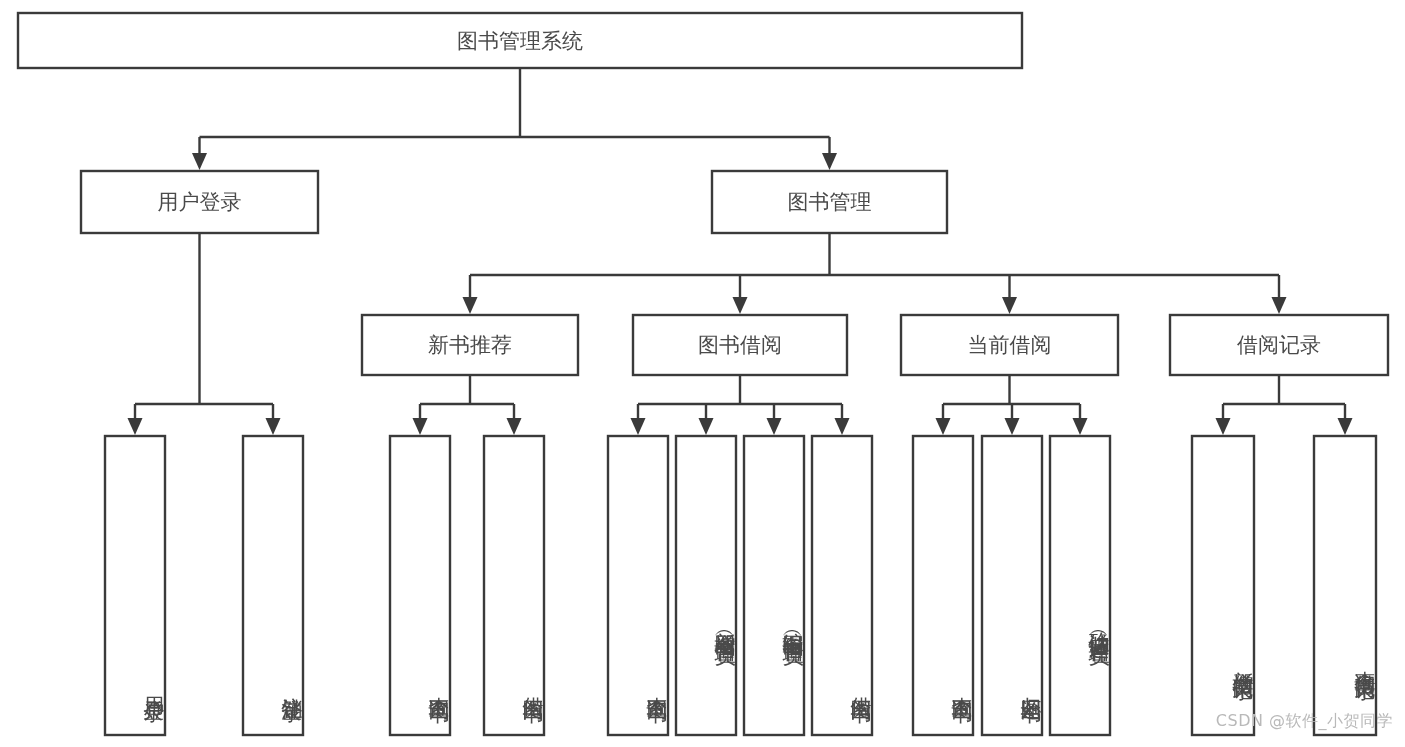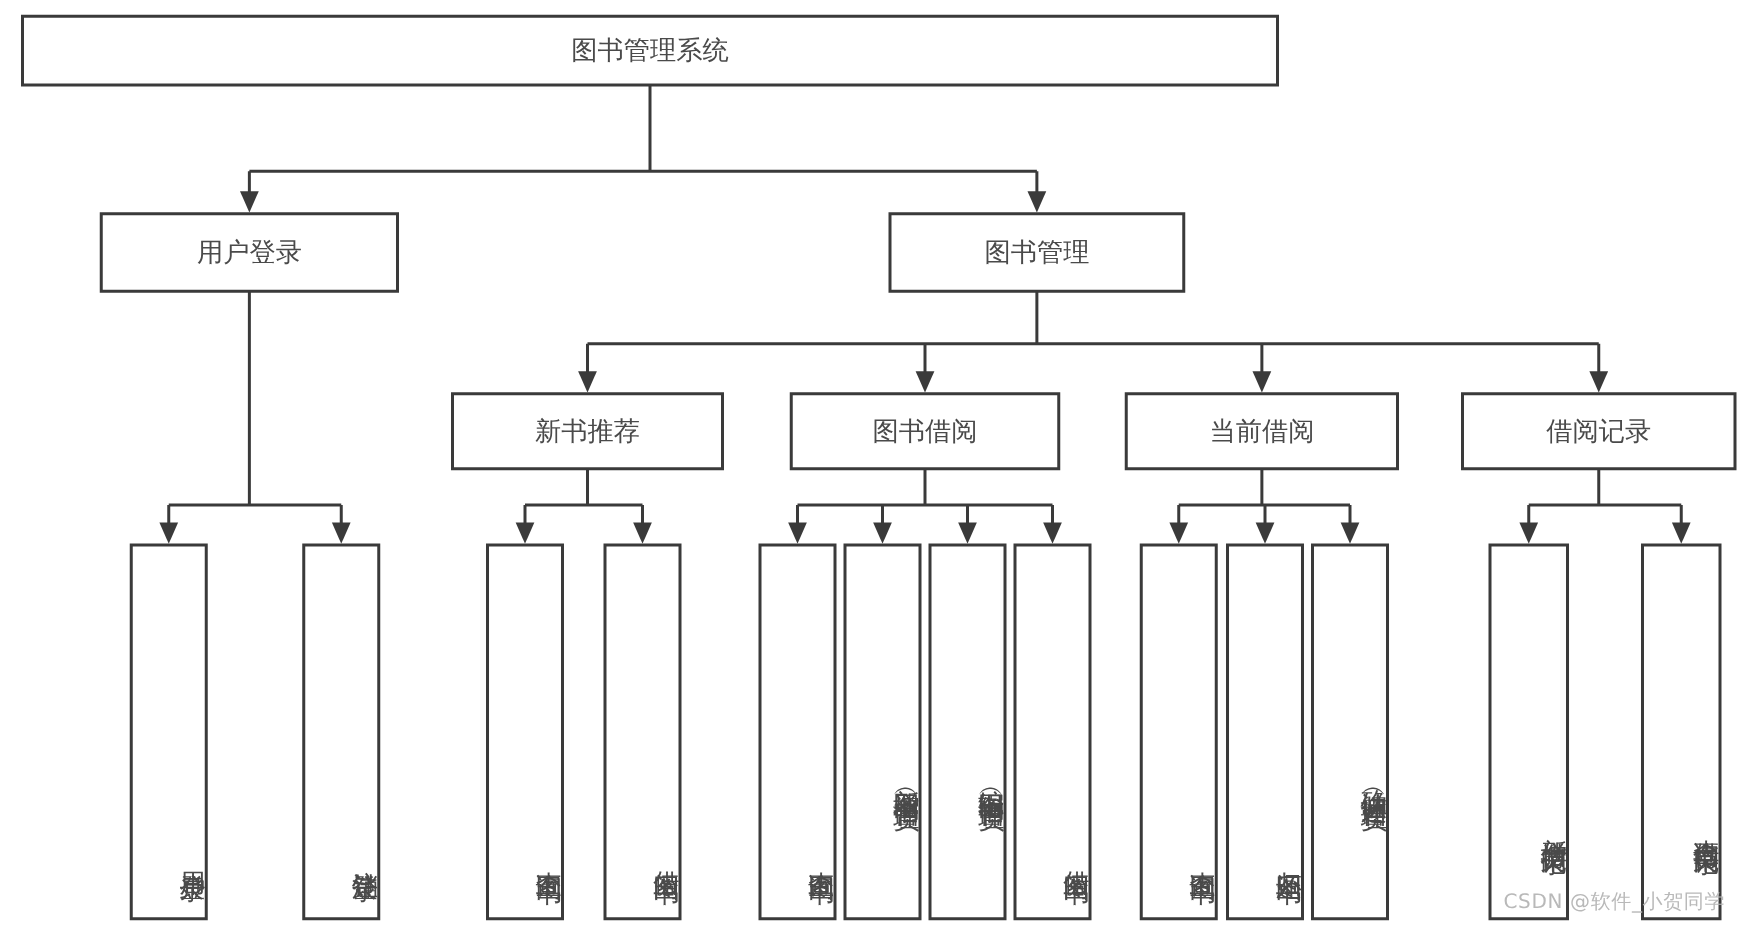--- a/index.html
+++ b/index.html
@@ -60,21 +60,21 @@
     font-size: 21px;
     line-height: 1.05;
     color: #4a4a4a;
     letter-spacing: 2px;
     white-space: nowrap;
     overflow: hidden;
     pointer-events: none;
   }
   .watermark {
     position: absolute;
-    right: 25px;
+    right: 12px;
     bottom: 5px;
     font-family: "DejaVu Sans", "Liberation Sans", sans-serif;
     font-size: 16px;
     color: #b9b9b9;
     letter-spacing: 0.5px;
     white-space: nowrap;
   }
 </style>
 </head>
 <body>

